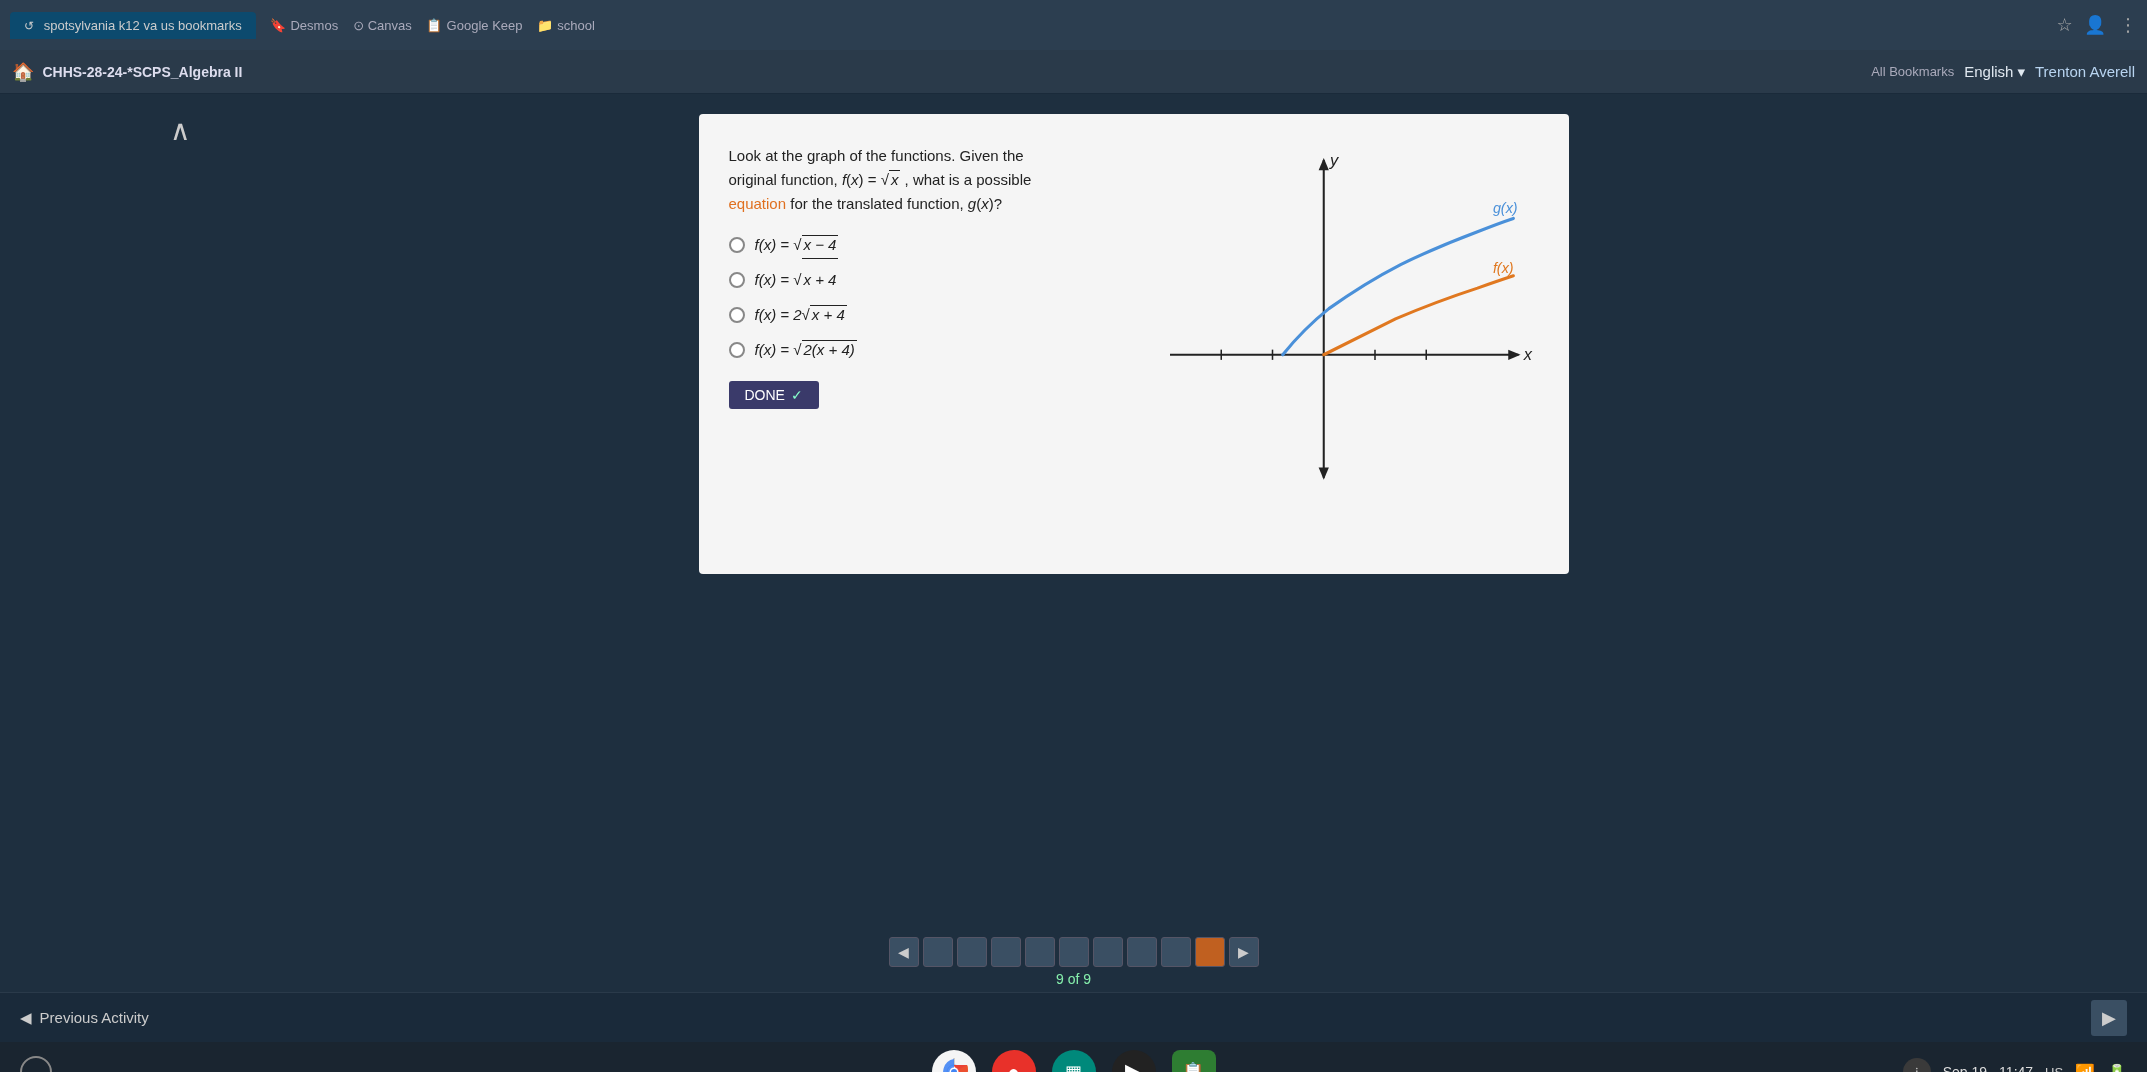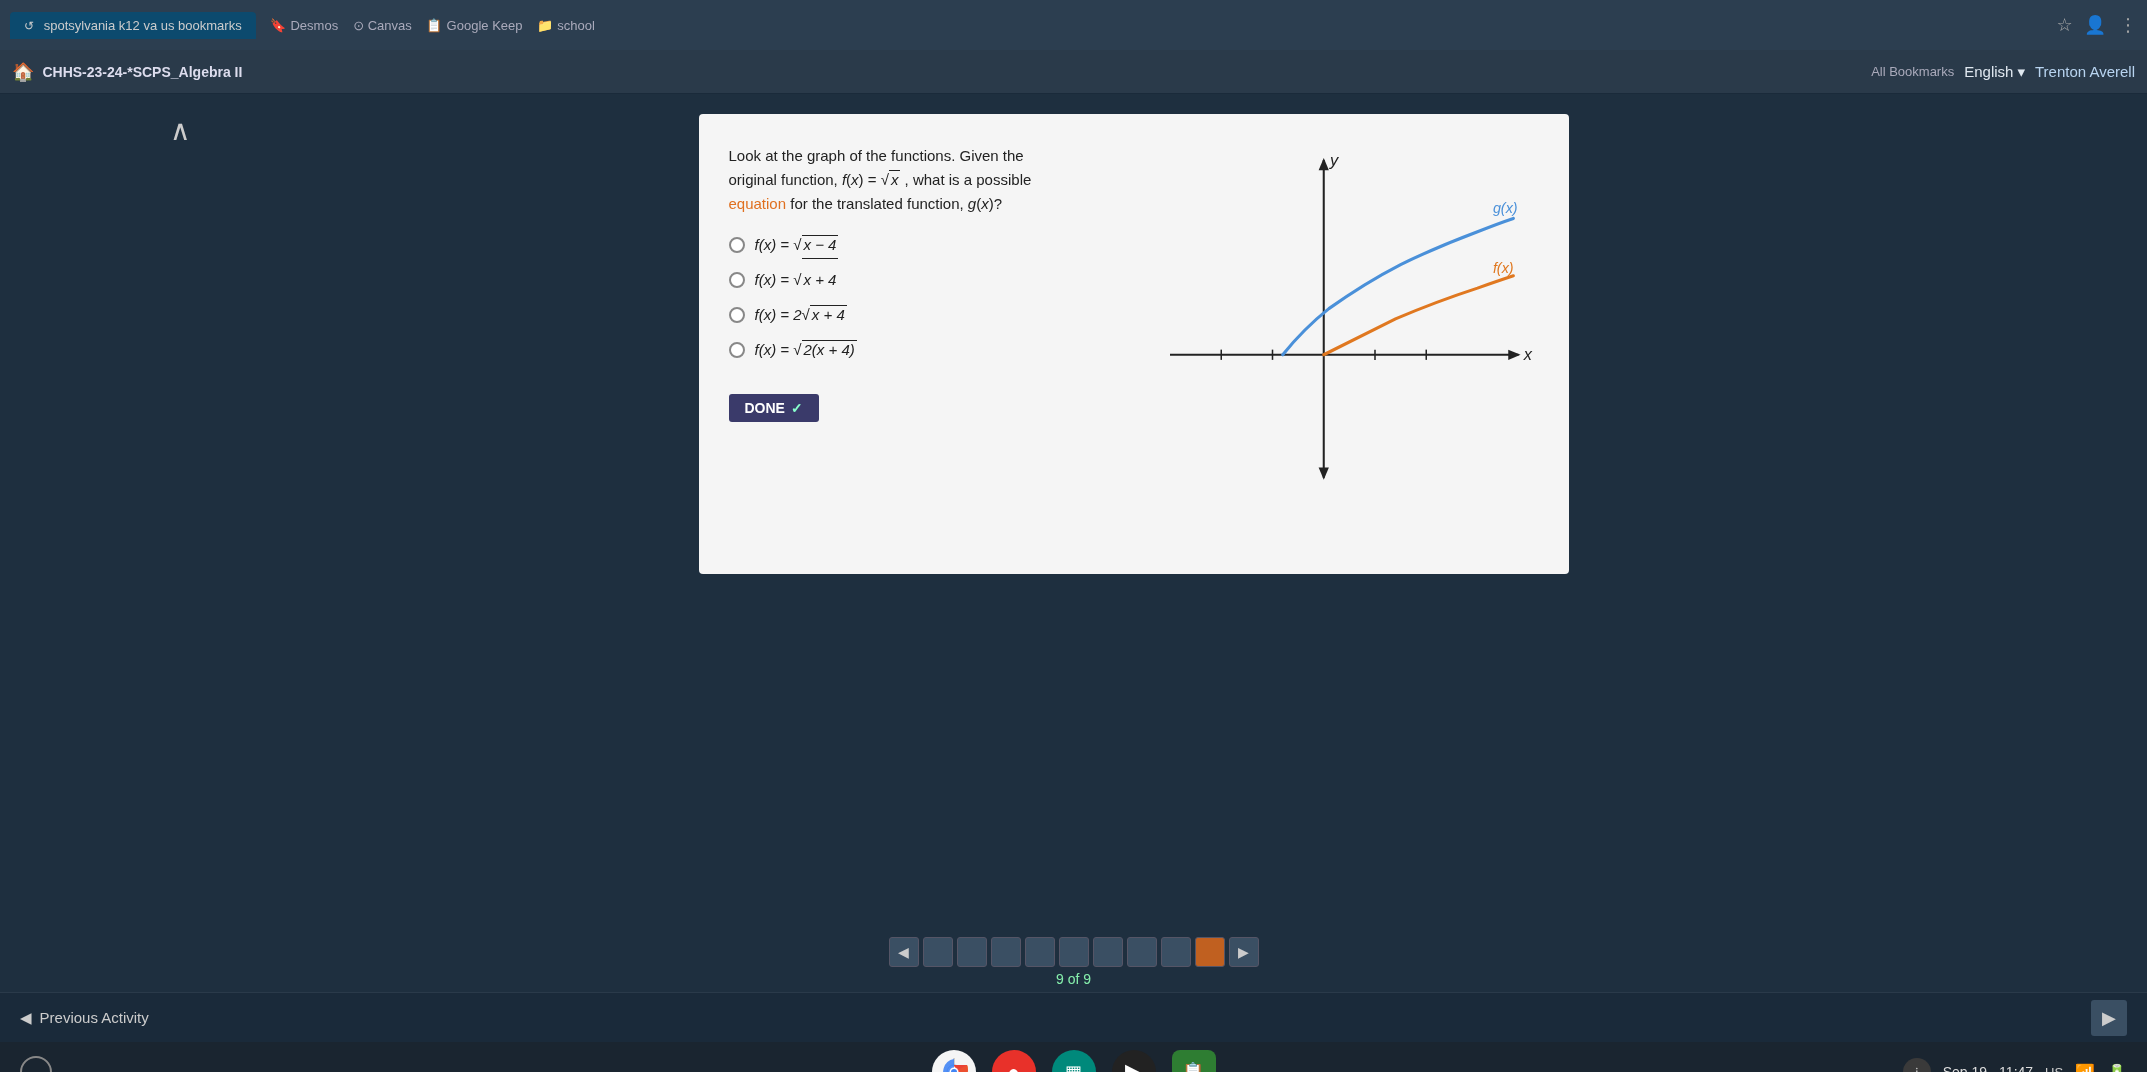--- a/index.html
+++ b/index.html
@@ -144,21 +144,21 @@
     }
     .question-text .highlight {
       color: #e07020;
     }
 
     .options-list {
       list-style: none;
       display: flex;
       flex-direction: column;
       gap: 18px;
-      margin-bottom: 36px;
+      margin-bottom: 23px;
     }
     .option-item {
       display: flex;
       align-items: center;
       gap: 10px;
       cursor: pointer;
     }
     .option-radio {
       width: 16px;
       height: 16px;
@@ -172,21 +172,21 @@
       color: #222;
       font-style: italic;
     }
 
     .done-button {
       background: #3a3a6a;
       color: white;
       border: none;
       padding: 6px 16px;
       font-size: 14px;
-      font-weight: bold;
+      font-weight: normal;
       border-radius: 3px;
       cursor: pointer;
       display: flex;
       align-items: flex-start;
       gap: 6px;
     }
     .done-check {
       color: #8fc;
       font-size: 14px;
     }
@@ -377,21 +377,21 @@
   <div class="browser-icons-right">
     <span style="cursor:pointer;">☆</span>
     <span style="cursor:pointer;">👤</span>
     <span style="cursor:pointer;">⋮</span>
   </div>
 </div>
 
 <div class="address-bar-row">
   <div class="address-bar-left">
     <span style="cursor:pointer; font-size:18px;">🏠</span>
-    <span class="address-text">CHHS-23-24-*SCPS_Algebra II</span>
+    <span class="address-text">CHHS-28-24-*SCPS_Algebra II</span>
   </div>
   <div class="address-bar-right">
     <span class="all-bookmarks" style="cursor:pointer;">All Bookmarks</span>
     <div class="english-dropdown">
       <span>English</span>
       <span>▾</span>
     </div>
     <span class="user-name">Trenton Averell</span>
   </div>
   <span class="plus-icon">+</span>

